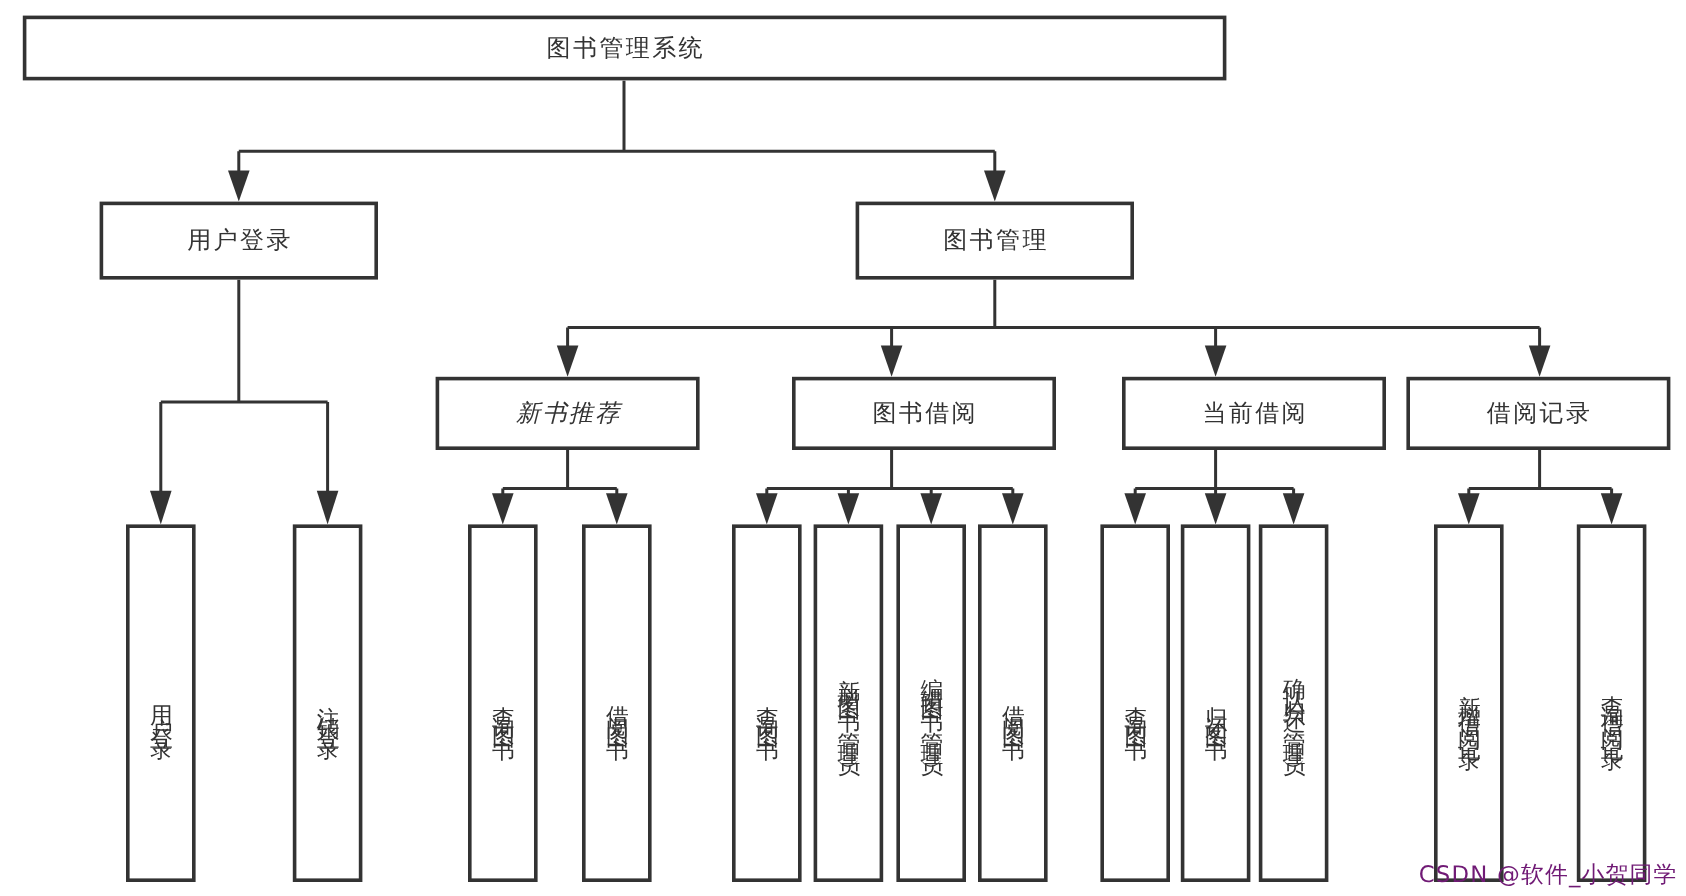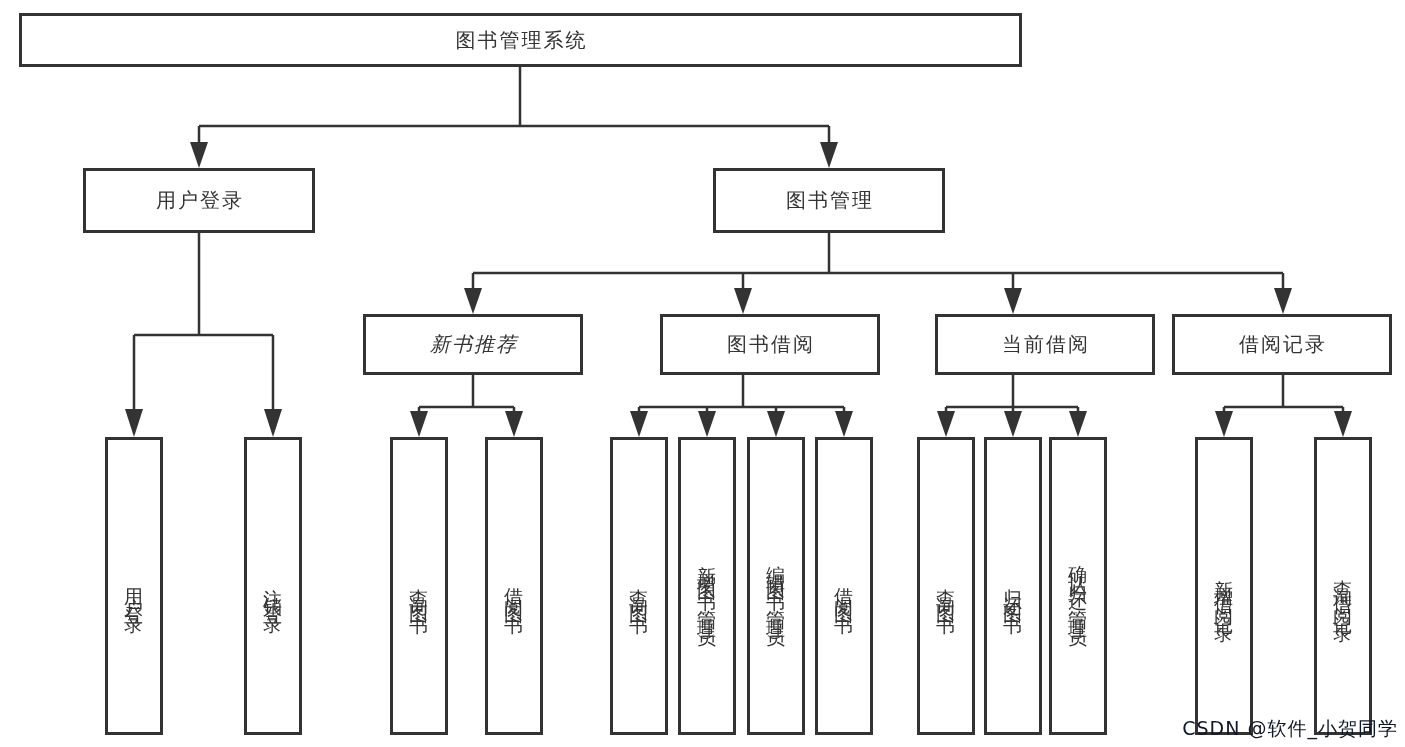--- a/index.html
+++ b/index.html
@@ -49,21 +49,21 @@
     letter-spacing: 9px;
     margin-top: 9px;
     line-height: 1;
   }
   .watermark {
     position: absolute;
     top: 716px;
     right: 7px;
     font-size: 19px;
     letter-spacing: 1px;
-    color: #0f172a;
+    color: #701a75;
     z-index: 5;
     white-space: nowrap;
   }
 </style>
 </head>
 <body>
 
 <div class="canvas">
 
   <svg class="connectors" viewBox="0 0 1405 747" xmlns="http://www.w3.org/2000/svg">

